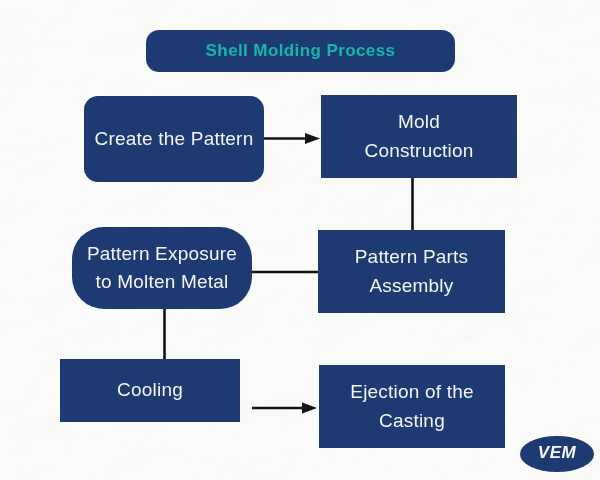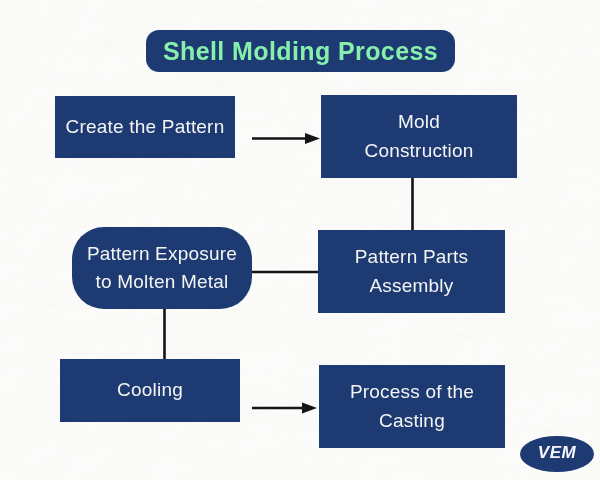--- a/index.html
+++ b/index.html
@@ -24,33 +24,33 @@
     display:block;
   }
   .connectors line{stroke:var(--connector);stroke-width:2.6px;}
   .connectors polygon{fill:var(--connector);}
   .banner{
     position:absolute;left:146px;top:30px;width:309px;height:42px;
     background:var(--navy);border-radius:13px;
     display:flex;align-items:center;justify-content:center;
   }
   .banner span{
-    color:#86efac;font-size:25px;font-weight:bold;letter-spacing:0.4px;
+    color:#14b8a6;font-size:17px;font-weight:bold;letter-spacing:0.4px;
     white-space:nowrap;
   }
   .box{
     position:absolute;background:var(--navy);
     display:flex;align-items:center;justify-content:center;
     text-align:center;
   }
   .box span{
     color:var(--text-light);font-size:19px;line-height:1.5;
     white-space:pre-line;font-weight:400;letter-spacing:0.2px;
   }
-  .b1{left:55px;top:96px;width:180px;height:62px;}
+  .b1{left:84px;top:96px;width:180px;height:86px;border-radius:14px;}
   .b2{left:321px;top:95px;width:196px;height:83px;}
   .b3{left:72px;top:227px;width:180px;height:82px;border-radius:32px;}
   .b4{left:318px;top:230px;width:187px;height:83px;}
   .b5{left:60px;top:359px;width:180px;height:63px;}
   .b6{left:319px;top:365px;width:186px;height:83px;}
   .logo{
     position:absolute;left:520px;top:436px;width:74px;height:36px;
     background:var(--navy);border-radius:50%;
     display:flex;align-items:center;justify-content:center;
   }
@@ -116,19 +116,19 @@
 to Molten Metal</span>
 </div>
 <div class="box b4">
   <span>Pattern Parts
 Assembly</span>
 </div>
 <div class="box b5">
   <span>Cooling</span>
 </div>
 <div class="box b6">
-  <span>Process of the
+  <span>Ejection of the
 Casting</span>
 </div>
 
 <div class="logo">
   <span>VEM</span>
 </div>
 
 </body></html>

